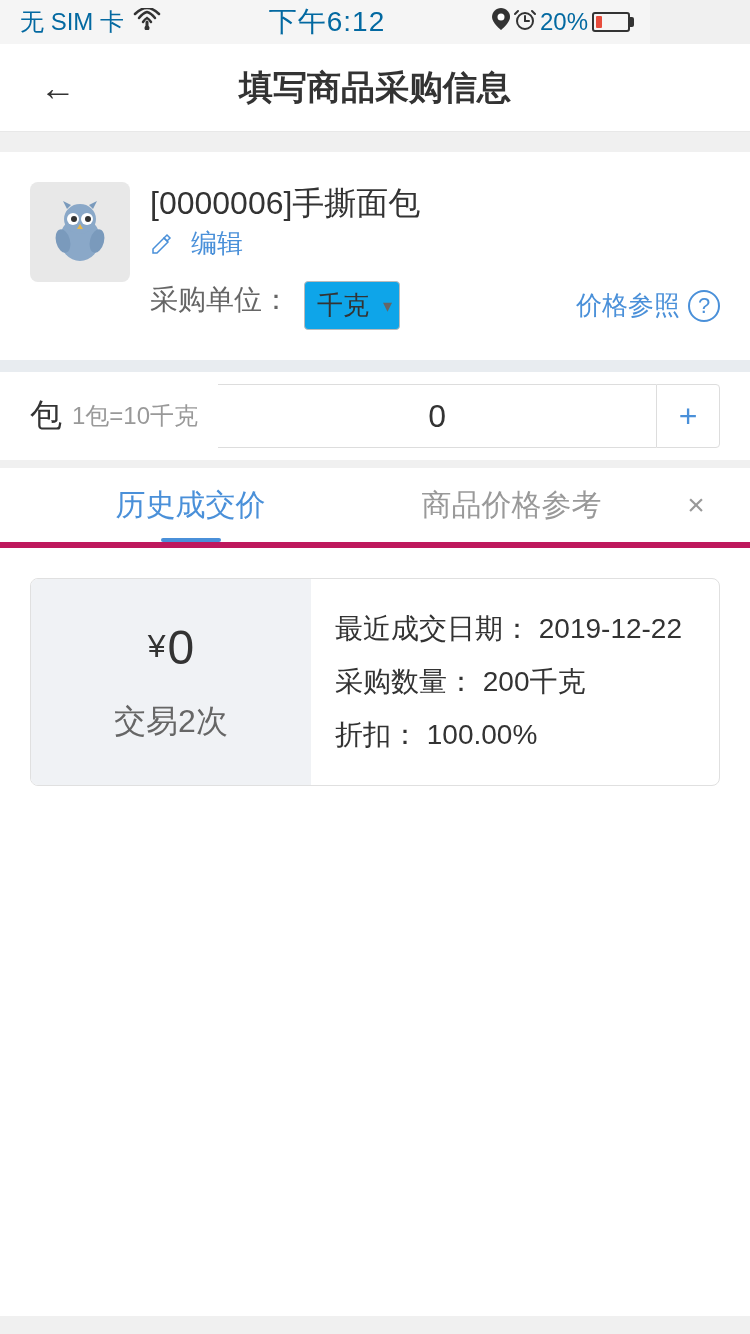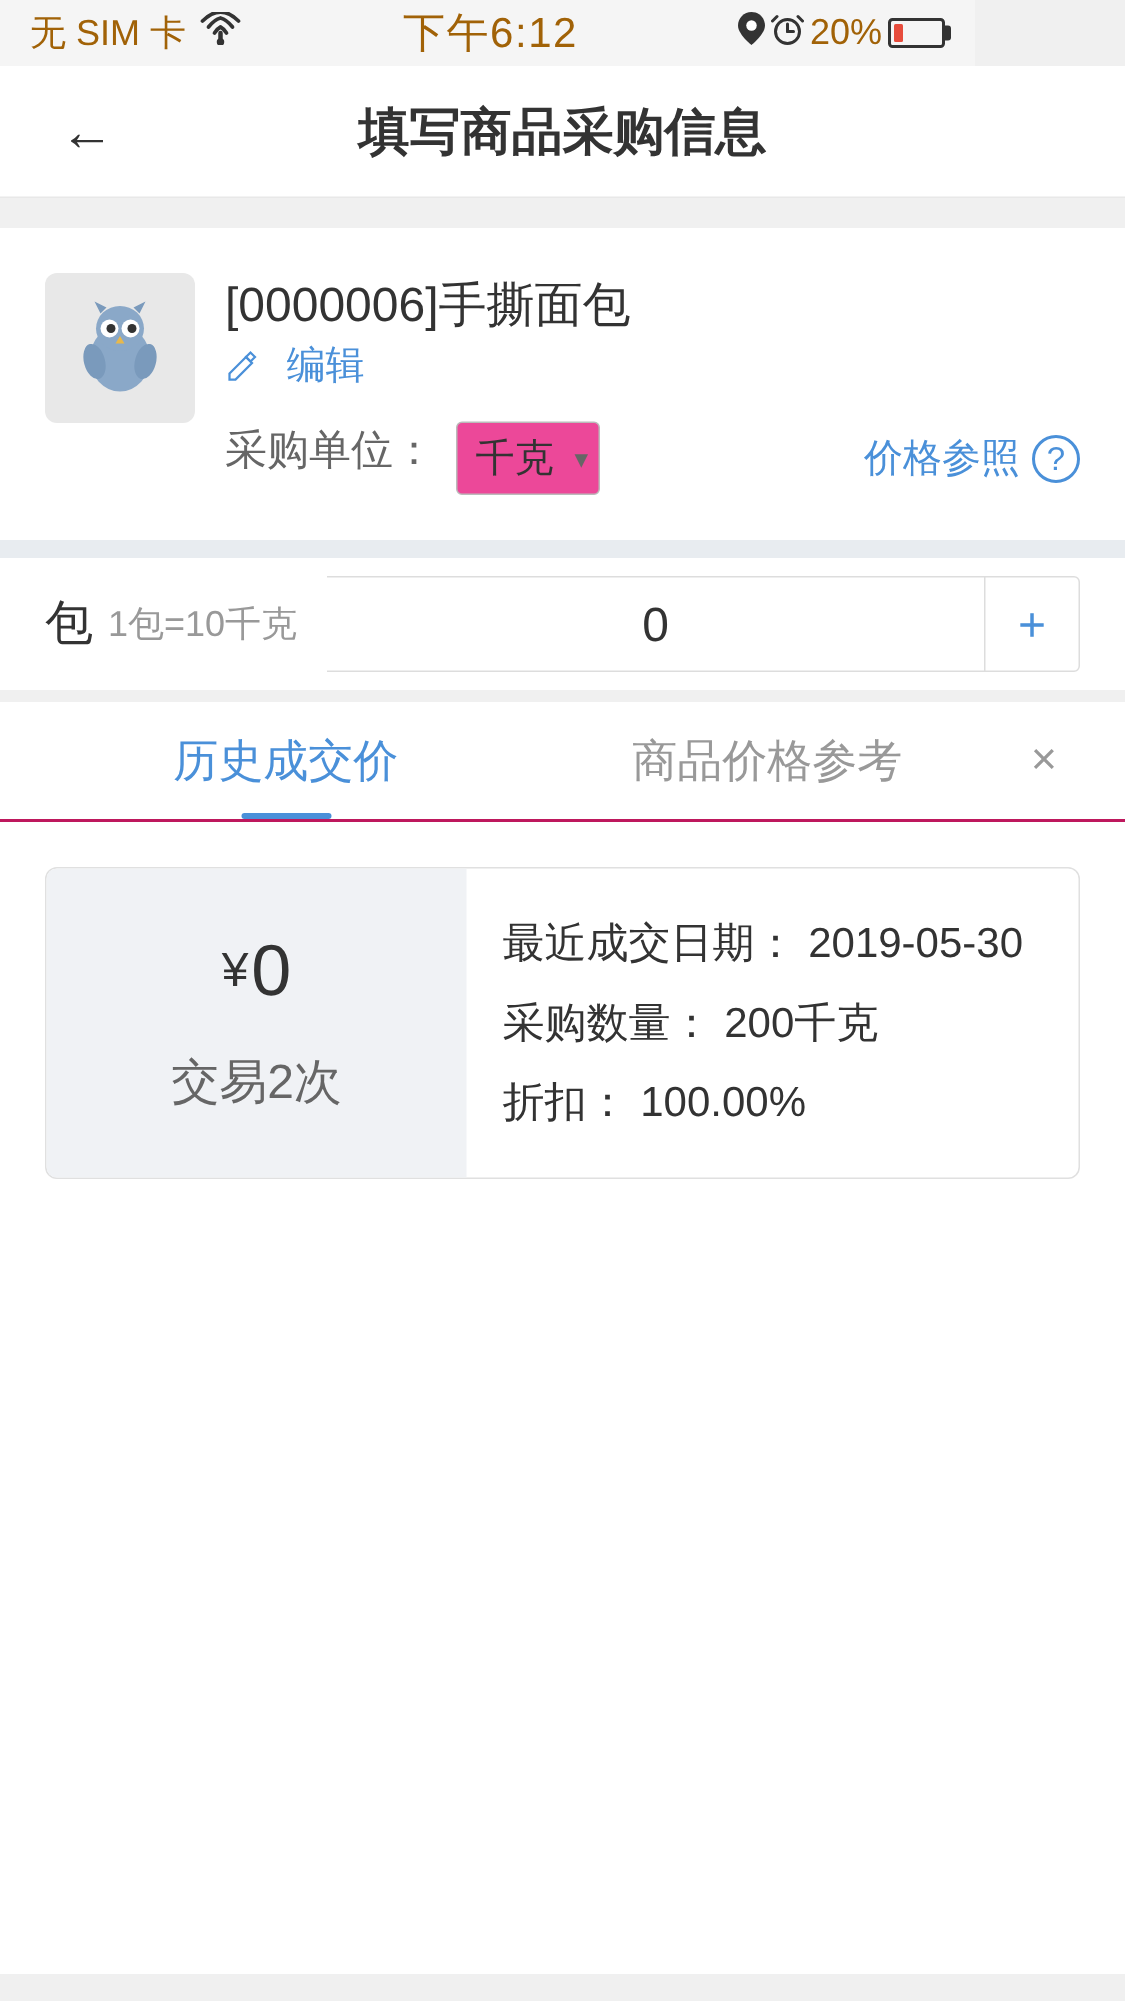--- a/index.html
+++ b/index.html
@@ -16,21 +16,21 @@
     
     .status-bar {
       width: 650px;
       height: 44px;
       background: #f5f5f5;
       display: flex;
       align-items: center;
       justify-content: space-between;
       padding: 0 20px;
       font-size: 26px;
-      color: #a16207;
+      color: #0369a1;
     }
     .status-left {
       display: flex;
       align-items: center;
       gap: 8px;
       font-size: 24px;
     }
     .status-center {
       font-size: 28px;
       font-weight: 500;
@@ -173,21 +173,21 @@
       font-size: 18px;
       color: #666;
       pointer-events: none;
     }
     .unit-select-box {
       border: 1px solid #bbb;
       border-radius: 4px;
       padding: 6px 30px 6px 12px;
       font-size: 26px;
       color: #333;
-      background: #ec4899;
+      background: #0ea5e9;
       cursor: pointer;
     }
     .price-ref-btn {
       display: flex;
       align-items: center;
       gap: 8px;
       color: #4a90d9;
       font-size: 26px;
       cursor: pointer;
     }
@@ -277,21 +277,21 @@
     
     .bottom-panel {
       background: #fff;
       margin-top: 8px;
     }
 
     
     .tabs-row {
       display: flex;
       align-items: center;
-      border-bottom: 2px solid #be185d;
+      border-bottom: 6px solid #be185d;
       padding: 0 30px;
       height: 80px;
       position: relative;
     }
     .tab-item {
       flex: 1;
       display: flex;
       flex-direction: column;
       align-items: center;
       justify-content: center;
@@ -505,21 +505,21 @@
       <div class="history-card-left">
         <div class="history-price">
           <span class="currency-symbol">¥</span>
           <span>0</span>
         </div>
         <div class="history-trades">交易2次</div>
       </div>
       <div class="history-card-right">
         <div class="history-detail-row">
           <span>最近成交日期：</span>
-          <span>2019-05-30</span>
+          <span>2019-12-22</span>
         </div>
         <div class="history-detail-row">
           <span>采购数量：</span>
           <span>200千克</span>
         </div>
         <div class="history-detail-row">
           <span>折扣：</span>
           <span>100.00%</span>
         </div>
       </div>

